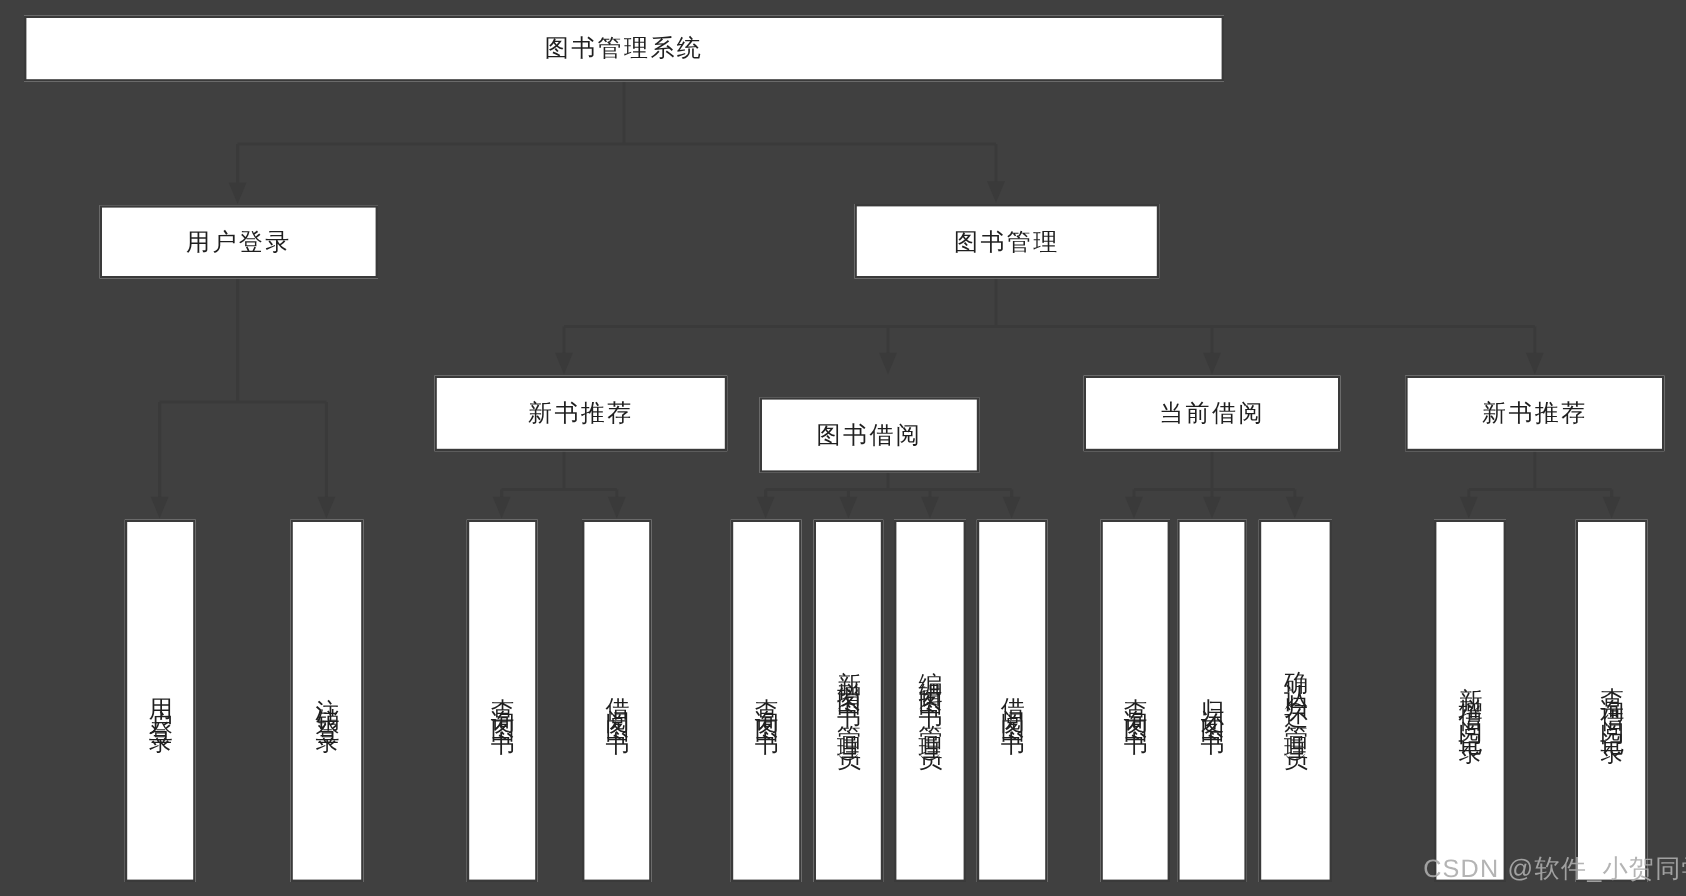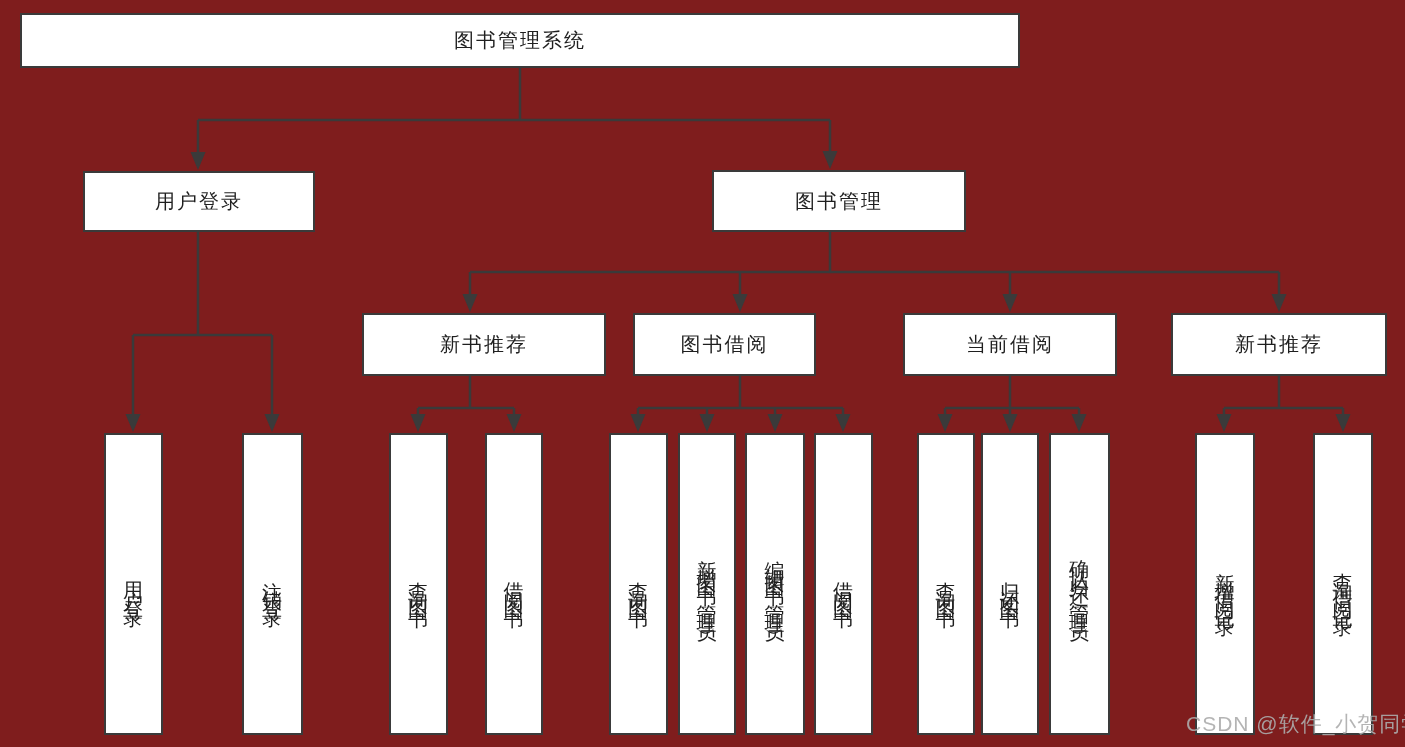--- a/index.html
+++ b/index.html
@@ -5,21 +5,21 @@
   html, body {
     margin: 0;
     padding: 0;
     background: #ffffff;
     font-family: "Liberation Sans", "DejaVu Sans", sans-serif;
   }
   .canvas {
     position: relative;
     width: 1405px;
     height: 747px;
-    background: #7f1d1d;
+    background: #404040;
     overflow: hidden;
   }
   .connectors {
     position: absolute;
     left: 0;
     top: 0;
     z-index: 1;
   }
   .box {
     position: absolute;
@@ -103,21 +103,21 @@
       <polygon points="1343,432 1335.5,414 1350.5,414"></polygon>
     </g>
   </svg>
 
   <div class="box" style="left:20px; top:13px; width:1000px; height:55px;">图书管理系统</div>
 
   <div class="box" style="left:83px; top:171px; width:232px; height:61px;">用户登录</div>
   <div class="box" style="left:712px; top:170px; width:254px; height:62px;">图书管理</div>
 
   <div class="box" style="left:362px; top:313px; width:244px; height:63px;">新书推荐</div>
-  <div class="box" style="left:633px; top:313px; width:183px; height:63px;">图书借阅</div>
+  <div class="box" style="left:633px; top:331px; width:183px; height:63px;">图书借阅</div>
   <div class="box" style="left:903px; top:313px; width:214px; height:63px;">当前借阅</div>
   <div class="box" style="left:1171px; top:313px; width:216px; height:63px;">新书推荐</div>
 
   <div class="box leaf" style="left:104px; top:433px; width:59px; height:302px;">
     <span class="vtext">用户登录</span>
   </div>
   <div class="box leaf" style="left:242px; top:433px; width:61px; height:302px;">
     <span class="vtext">注销登录</span>
   </div>
   <div class="box leaf" style="left:389px; top:433px; width:59px; height:302px;">

